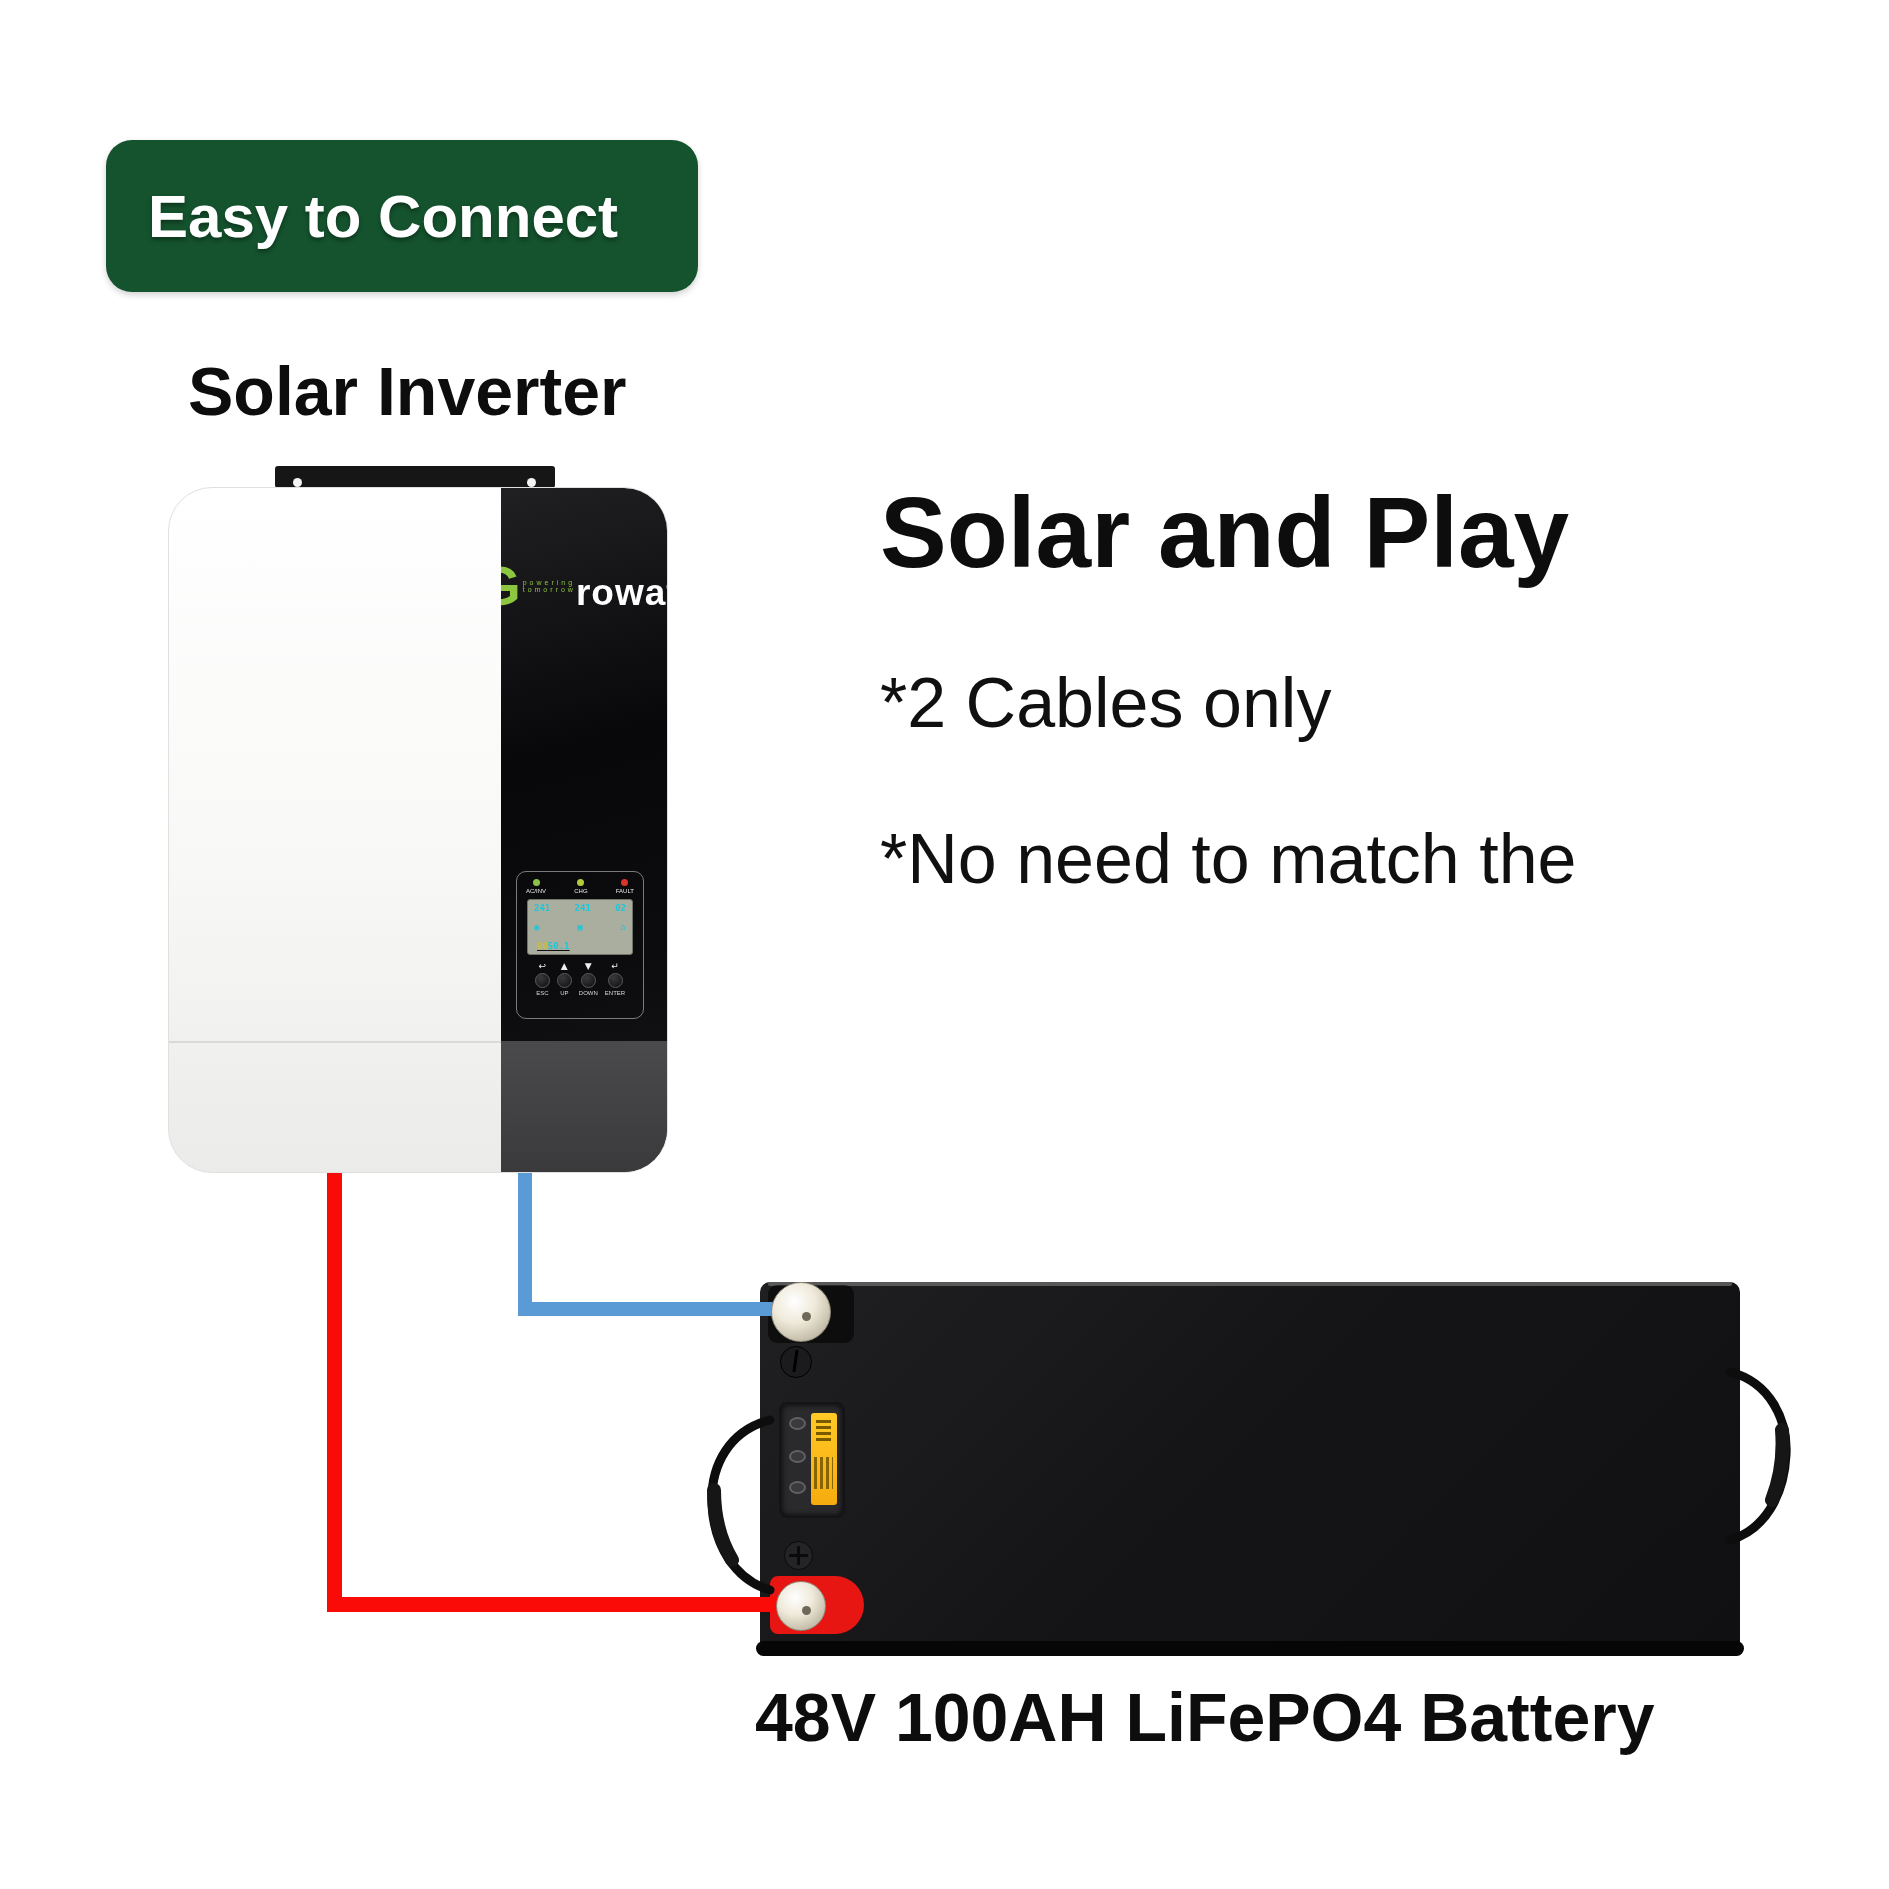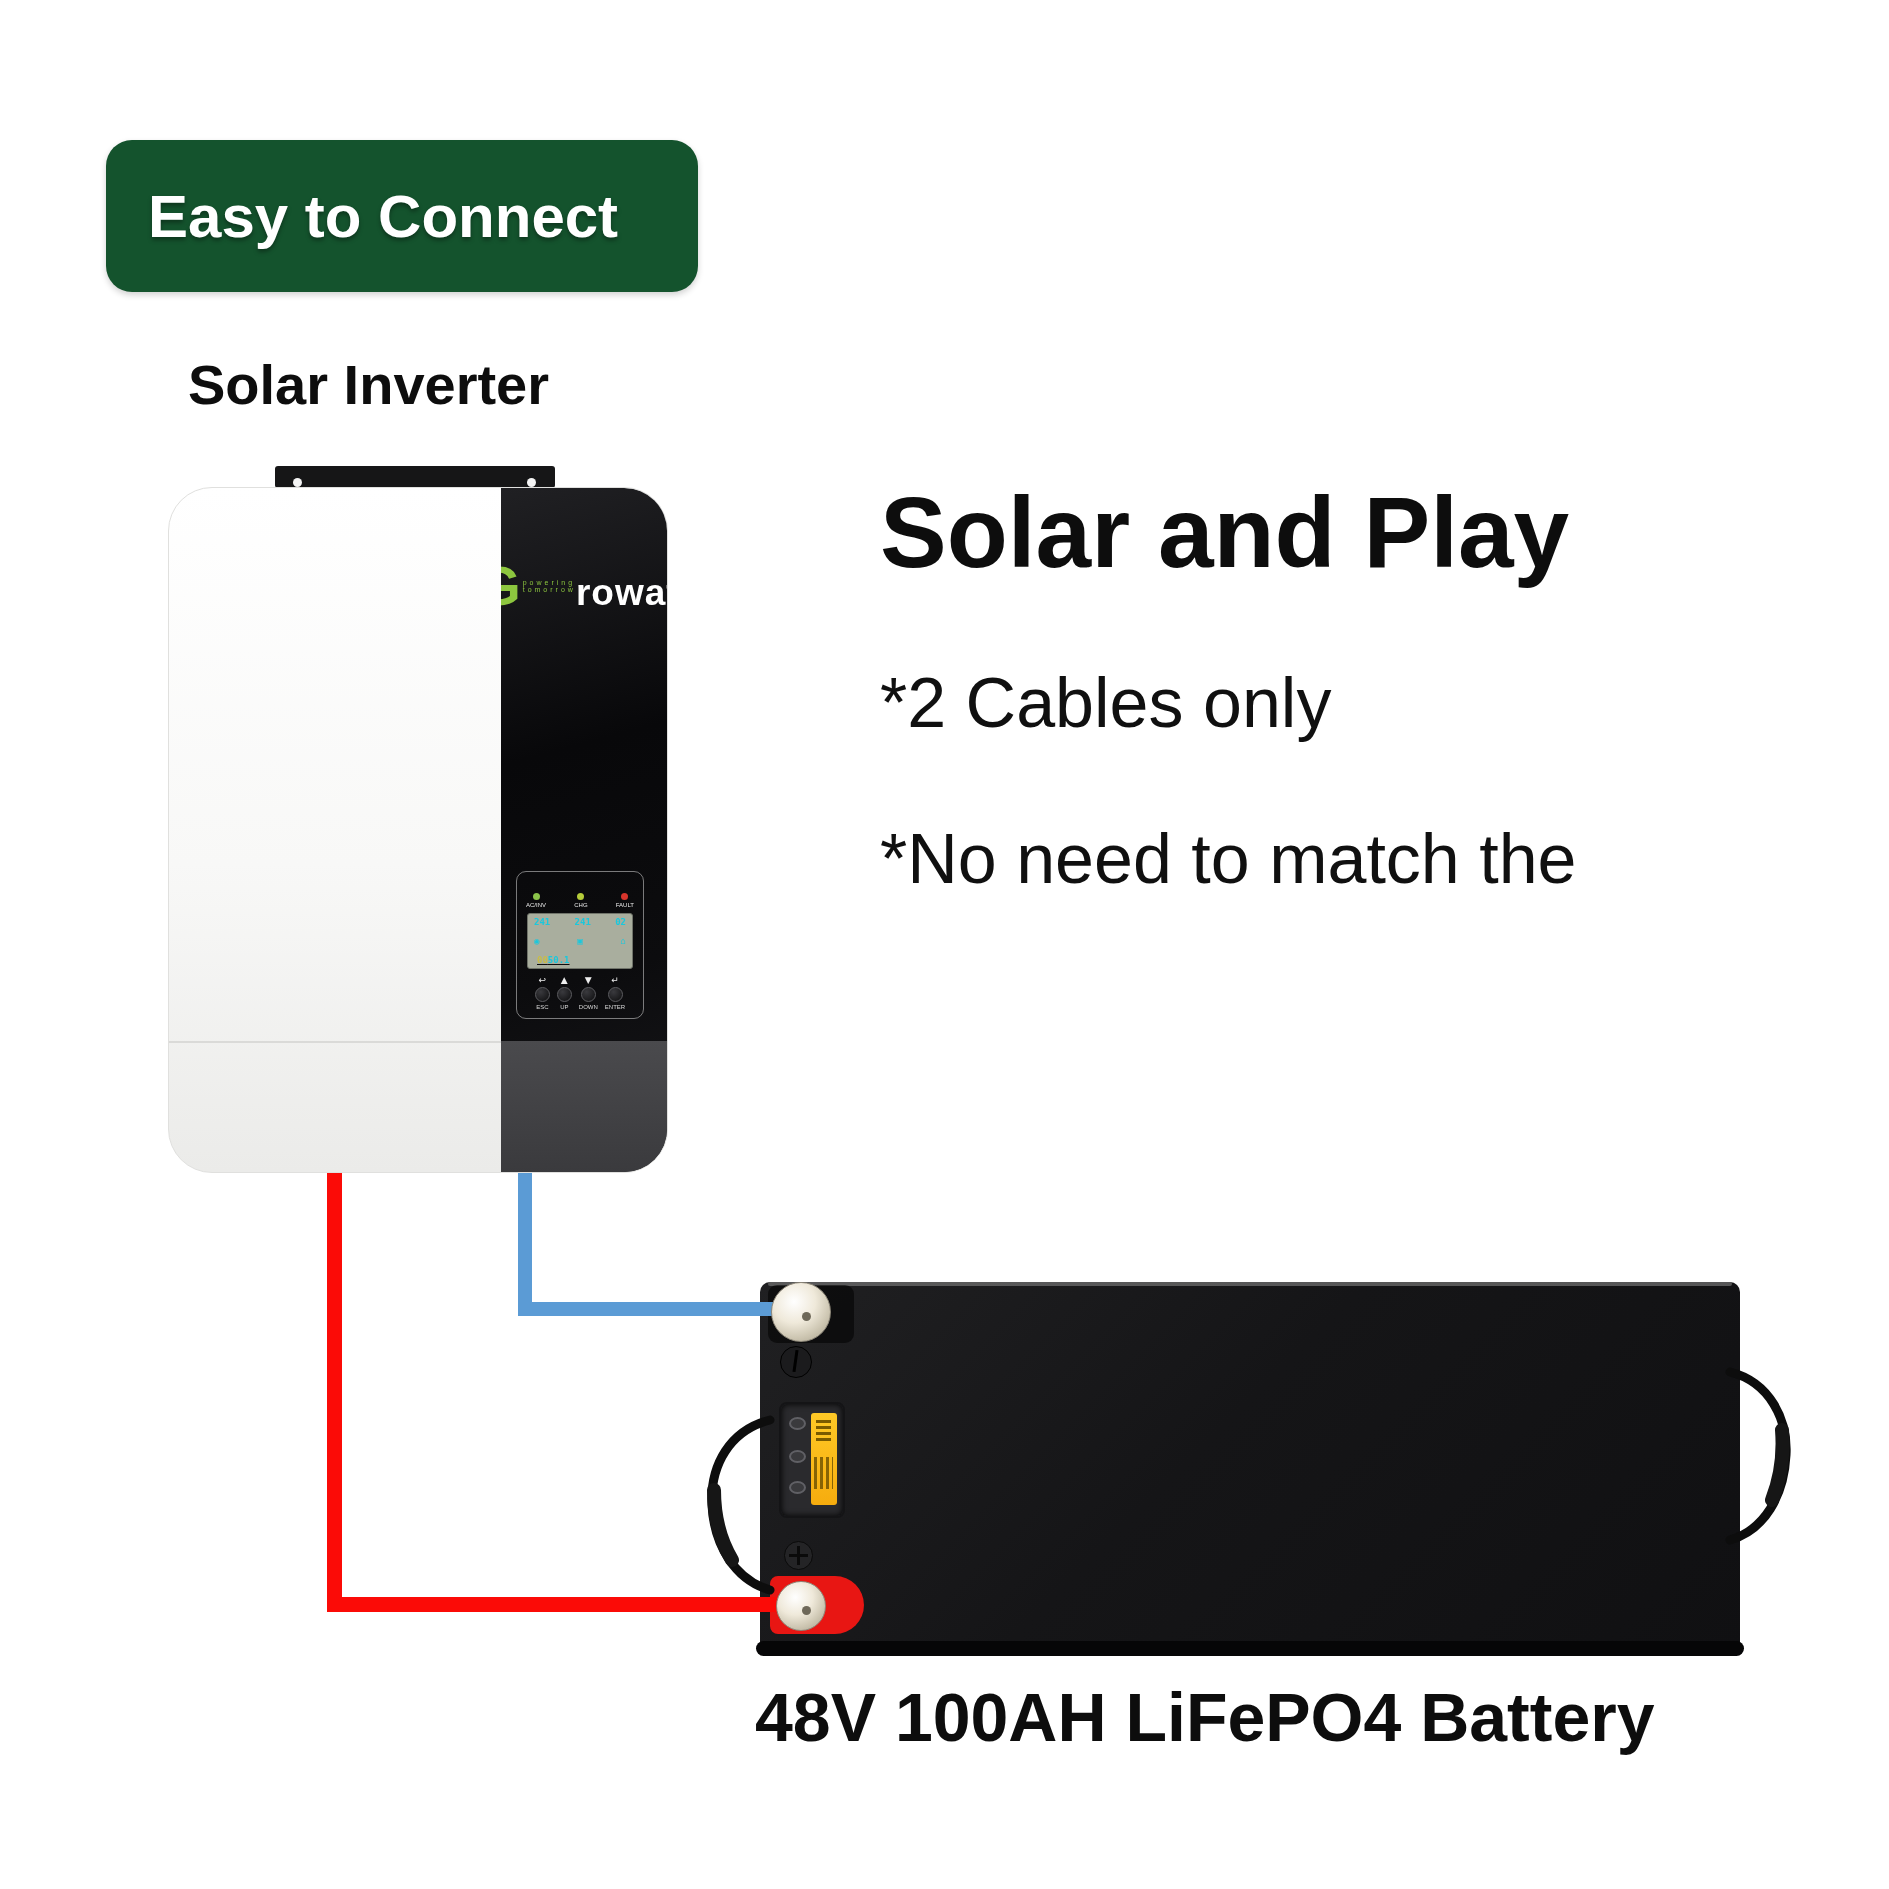--- a/index.html
+++ b/index.html
@@ -7,21 +7,21 @@
          font-family:"Liberation Sans",sans-serif;color:#0e0e0e;}
   .abs{position:absolute;}
 
   
   .badge{left:106px;top:140px;width:592px;height:152px;background:#14532d;border-radius:26px;
          display:flex;align-items:center;padding-left:42px;box-sizing:border-box;
          box-shadow:0 3px 6px rgba(0,0,0,.18);}
   .badge span{font-size:60px;font-weight:bold;color:#ffffff;text-shadow:0 3px 4px rgba(0,0,0,.35);}
 
   
-  .solar-title{left:188px;top:352px;font-size:56px;font-weight:bold;color:#0d0d0d;}
+  .solar-title{left:188px;top:352px;font-size:68px;font-weight:bold;color:#0d0d0d;}
   .callout{left:880px;top:470px;width:880px;}
   .callout-heading{font-size:100px;font-weight:bold;line-height:1.25;color:#0d0d0d;}
   .callout-lines{margin-top:30px;}
   .callout-line{font-size:70px;line-height:156px;color:#101010;}
   .battery-caption{left:755px;top:1678px;font-size:68px;font-weight:bold;color:#0d0d0d;}
 
   
   .battery-body{left:760px;top:1282px;width:980px;height:372px;border-radius:10px;
       background:linear-gradient(135deg,#202022 0%,#151517 45%,#101012 100%);}
   .battery-top-highlight{left:768px;top:1282px;width:964px;height:4px;background:#6e6e6e;
@@ -82,21 +82,21 @@
 
   .logo{position:absolute;left:0;top:76px;width:100%;display:flex;justify-content:center;
       align-items:flex-end;}
   .logo-g{font-size:56px;font-weight:bold;color:#8dc63f;line-height:.78;}
   .logo-col{display:flex;flex-direction:row;margin-left:2px;}
   .logo-tag{font-size:7px;color:#8dc63f;letter-spacing:3px;margin-bottom:2px;}
   .logo-rest{font-size:37px;font-weight:bold;color:#ffffff;line-height:.78;letter-spacing:1px;}
 
   .displayarea{position:absolute;left:15px;top:383px;width:128px;height:148px;
       border:1px solid rgba(215,215,215,.55);border-radius:10px;box-sizing:border-box;
-      padding-top:21px;}
+      padding-top:7px;}
   .led-row{display:flex;justify-content:space-between;padding:0 9px;}
   .led-col{display:flex;flex-direction:column;align-items:center;gap:2px;}
   .led-dot{width:7px;height:7px;border-radius:50%;}
   .led-g{background:#8bc34a;} .led-y{background:#b5cc3a;} .led-r{background:#d7352c;}
   .led-label{font-size:6px;color:#e9e9e9;}
   .lcd{margin:5px auto 0;width:106px;height:56px;background:#a9ae9e;border:1px solid #70746a;
       border-radius:3px;box-sizing:border-box;padding:3px 6px;display:flex;flex-direction:column;
       justify-content:space-between;font-family:"DejaVu Sans Mono",monospace;}
   .lcd-top{display:flex;justify-content:space-between;font-size:9px;color:#19c8dd;font-weight:bold;}
   .lcd-mid{display:flex;justify-content:space-between;font-size:9px;color:#19c8dd;line-height:9px;}

